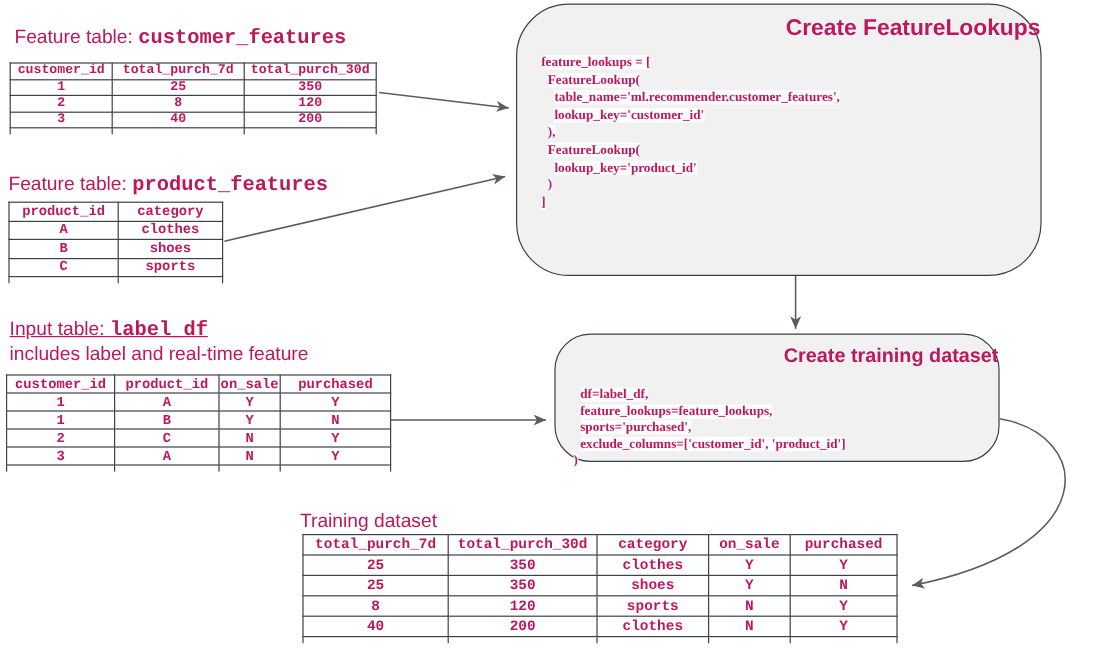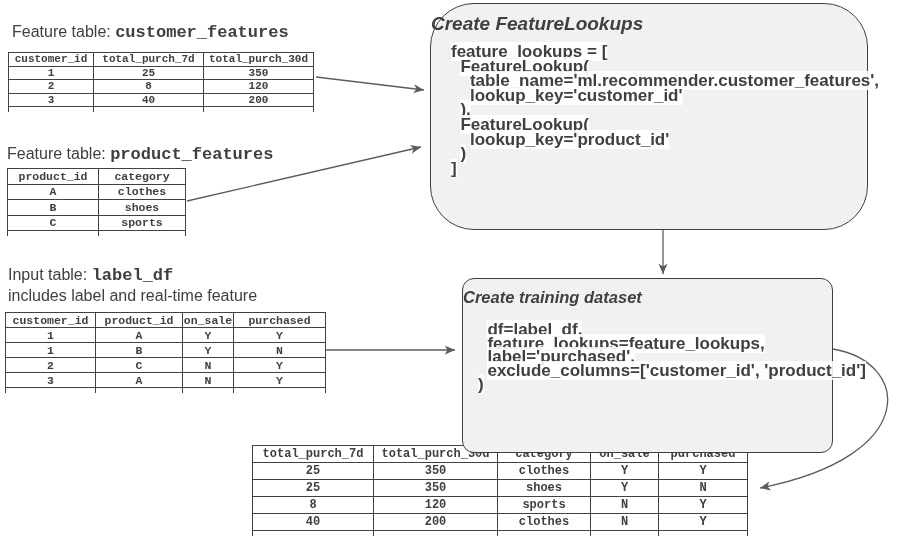--- a/index.html
+++ b/index.html
@@ -1,43 +1,43 @@
 <!DOCTYPE html>
 <html style="--box-bg: #f1f1f1; --box-bd: #3d4043; --arrow: #5a5d60; --tbl: #3f4245;"><head>
 <meta charset="utf-8">
 <style>
   html,body{margin:0;padding:0;background:#fff;}
   .canvas{position:relative;width:920px;height:540px;background:#fff;overflow:hidden;
-          font-family:"Liberation Sans",sans-serif;color:#404040;}
+          font-family:"Liberation Sans",sans-serif;color:#be185d;}
   .arrows{position:absolute;left:0;top:0;width:920px;height:540px;pointer-events:none;}
   .arrows path.line{fill:none;stroke:var(--arrow,#5a5d60);stroke-width:1.3;}
   .arrows marker path{fill:var(--arrow,#5a5d60);stroke:none;}
 
   .sec{position:absolute;white-space:nowrap;}
   .t-sans{font-size:16px;}
   .t-mono{font-family:"Liberation Mono",monospace;font-weight:bold;font-size:17px;}
   .subtitle{font-size:16px;line-height:19px;}
-  .lbl-title{line-height:19px;}
+  .lbl-title{line-height:19px;text-decoration:underline;}
 
   table.dtable{position:absolute;border-collapse:collapse;table-layout:fixed;}
   .dtable th,.dtable td{border:1.5px solid var(--tbl,#3f4245);
       font-family:"Liberation Mono",monospace;font-weight:bold;
       text-align:center;vertical-align:middle;padding:0;}
   .dtable tr.stub td{border-bottom:none;}
   .fs11 th,.fs11 td{font-size:11px;}
   .fs115 th,.fs115 td{font-size:11.5px;}
   .fs12 th,.fs12 td{font-size:12px;}
 
   .box{position:absolute;background:var(--box-bg,#f1f1f1);border:1.6px solid var(--box-bd,#3d4043);box-sizing:border-box;}
   .box1{left:430px;top:3px;width:438px;height:227px;border-radius:44px;}
-  .box2{left:462px;top:278px;width:371px;height:175px;border-radius:12px;}
-  .box-title{text-align:left;font-weight:bold;font-style:italic;}
+  .box2{left:462px;top:278px;width:371px;height:107px;border-radius:30px;}
+  .box-title{text-align:right;font-weight:bold;}
   .box1 .box-title{font-size:19px;padding-top:9px;}
   .box2 .box-title{font-size:16.5px;padding-top:9px;}
-  .code{position:absolute;font-family:Liberation Sans, sans-serif;font-weight:bold;font-size:17px;}
+  .code{position:absolute;font-family:Liberation Serif, serif;font-weight:bold;font-size:11px;}
   .code1{left:20px;top:41px;}
   .code2{left:15px;top:44px;}
   .code-line{white-space:pre;}
   .code1 .code-line{line-height:14.6px;}
   .code2 .code-line{line-height:13.7px;}
   .code-line .hl{background:rgba(255,255,255,0.88);}
 </style>
 </head>
 <body>
 
@@ -176,20 +176,21 @@
         </tr>
         <tr class="stub" style="height: 5px;">
           <td></td>
           <td></td>
           <td></td>
           <td></td>
         </tr>
       </tbody>
     </table>
 
+  <div class="sec t-sans" style="left:250px;top:426px">Training dataset</div>
   <table class="dtable fs12" style="left: 252px; top: 445px; width: 495px;">
       <colgroup>
         <col style="width: 121px;">
         <col style="width: 124px;">
         <col style="width: 93px;">
         <col style="width: 68px;">
         <col style="width: 89px;">
       </colgroup>
       <thead>
         <tr style="height: 17px;">
@@ -252,19 +253,19 @@
         <div class="code-line">  <span class="hl">)</span></div>
         <div class="code-line"><span class="hl">]</span></div>
       </div>
   </div>
 
   <div class="box box2">
     <div class="box-title">Create training dataset</div>
     <div class="code code2">
         <div class="code-line">  <span class="hl">df=label_df,</span></div>
         <div class="code-line">  <span class="hl">feature_lookups=feature_lookups,</span></div>
-        <div class="code-line">  <span class="hl">label='purchased',</span></div>
+        <div class="code-line">  <span class="hl">sports='purchased',</span></div>
         <div class="code-line">  <span class="hl">exclude_columns=['customer_id', 'product_id']</span></div>
         <div class="code-line"><span class="hl">)</span></div>
       </div>
   </div>
 
 </div>
 
 </body></html>

